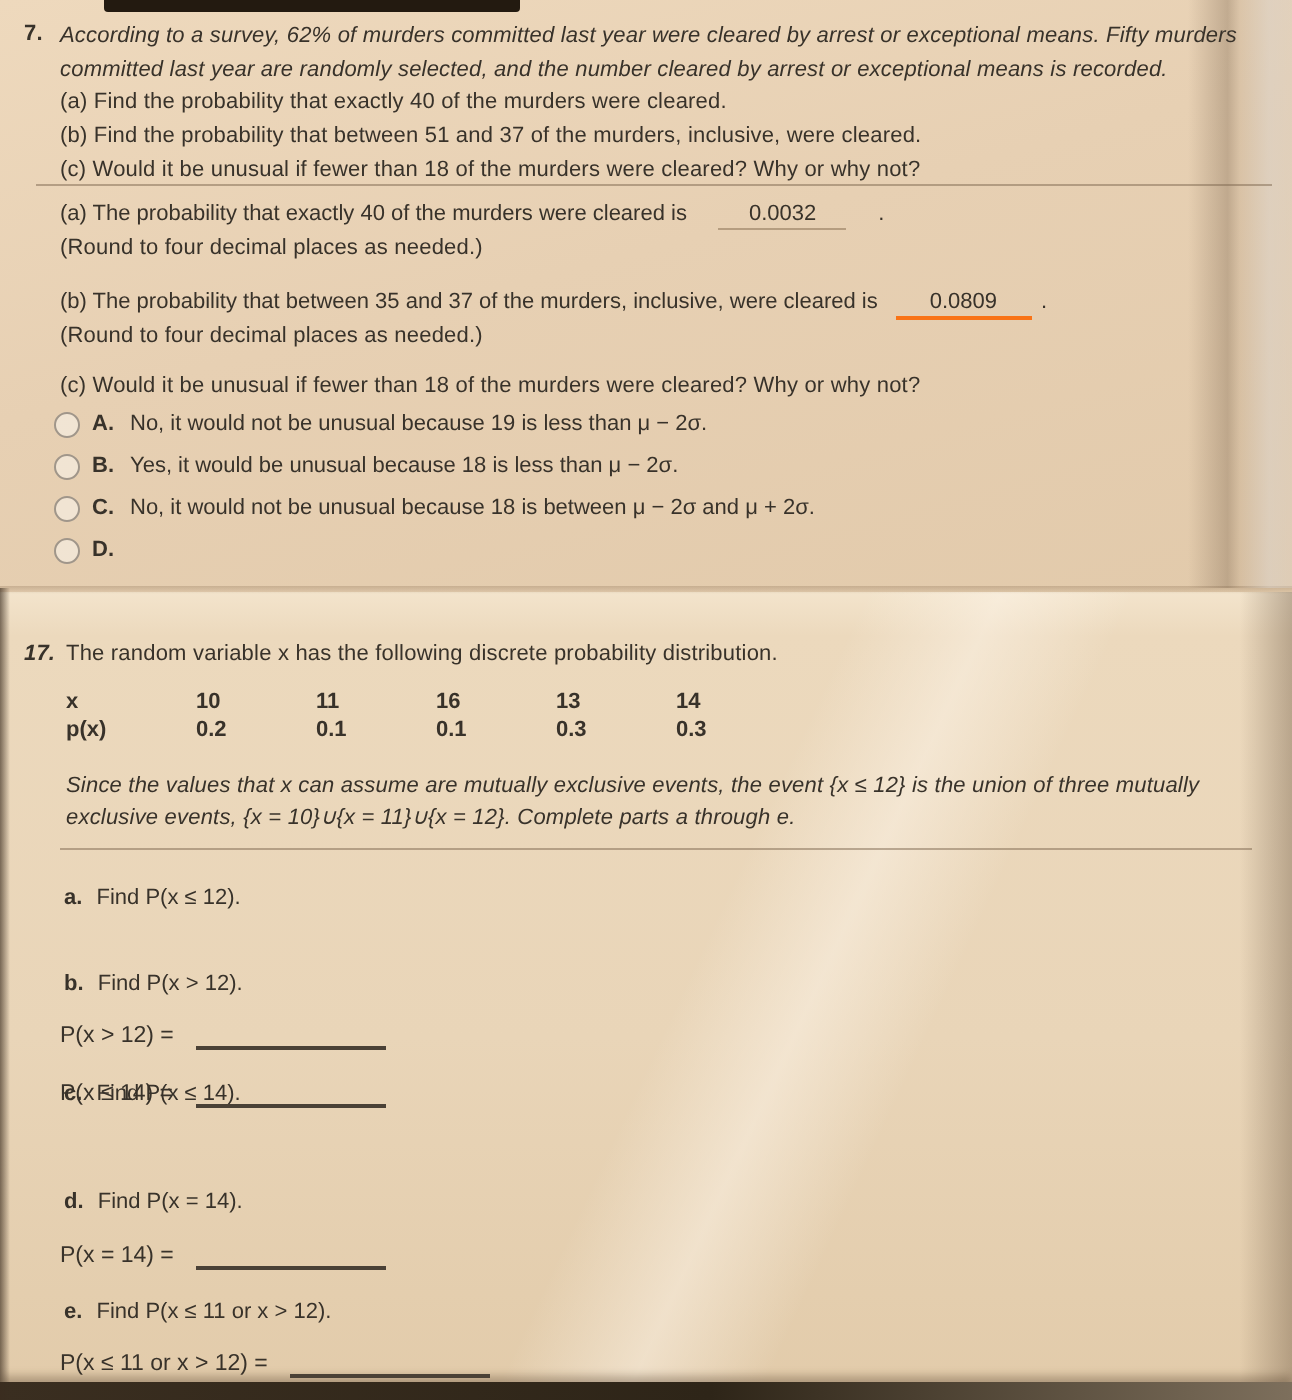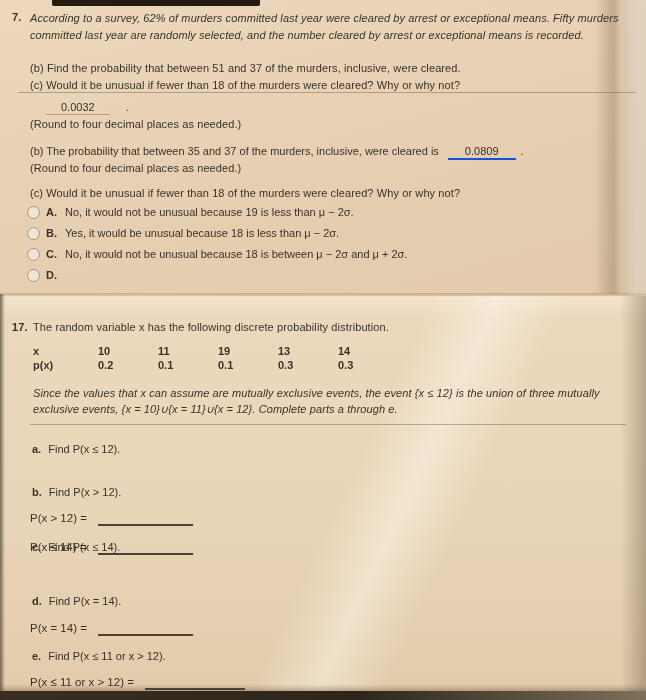--- a/index.html
+++ b/index.html
@@ -29,21 +29,21 @@
   .edge-left-dark{position:absolute;left:0;top:294px;width:5px;height:406px;
     background:linear-gradient(90deg,rgba(58,44,31,.65),rgba(58,44,31,0));}
   
   .t{position:absolute;font-size:11px;line-height:14px;letter-spacing:.1px;}
   .bold{font-weight:700;}
   .para{position:absolute;font-size:11px;line-height:17px;letter-spacing:.1px;font-style:italic;}
   .divider{position:absolute;height:1px;background:rgba(125,104,80,.5);}
   .row{position:absolute;display:flex;align-items:baseline;font-size:11px;line-height:14px;white-space:nowrap;}
   .val-light{margin-left:16px;padding:0 15px;border-bottom:1px solid rgba(140,115,85,.55);}
   .period-a{margin-left:16px;}
-  .val-dark{margin-left:9px;padding:0 17px;border-bottom:2px solid #1d4ed8;}
+  .val-dark{margin-left:9px;padding:0 17px;border-bottom:2px solid #f97316;}
   .period-b{margin-left:5px;}
   .choice{position:absolute;left:27px;display:flex;align-items:center;font-size:11px;line-height:13px;white-space:nowrap;}
   .radio{width:11px;height:11px;border-radius:50%;border:1.5px solid #a0968a;
     background:rgba(250,246,238,.55);margin-right:6px;flex:0 0 auto;}
   .copt{font-weight:700;margin-right:8px;}
   .trow{position:absolute;left:33px;display:flex;font-size:11px;font-weight:700;line-height:13px;}
   .tlabel{width:65px;font-weight:700;}
   .tcell{width:60px;font-weight:700;}
   .find{position:absolute;left:32px;font-size:11px;line-height:14px;white-space:nowrap;}
   .find .letter{font-weight:700;margin-right:4px;}
@@ -66,26 +66,28 @@
   <div class="edge-top-dark"></div>
   <div class="edge-bottom-dark"></div>
   <div class="edge-left-dark"></div>
 
   <div class="t bold" style="left:12px;top:10px;">7.</div>
   <div class="para" style="left:30px;top:10px;width:604px;">
     <span>According to a survey, 62% of murders committed last year were cleared by arrest or exceptional means. Fifty murders</span>
     <br>
     <span>committed last year are randomly selected, and the number cleared by arrest or exceptional means is recorded.</span>
   </div>
+  <div class="t" style="left:30px;top:44px;">(a) Find the probability that exactly 40 of the murders were cleared.</div>
   <div class="t" style="left:30px;top:61px;">(b) Find the probability that between 51 and 37 of the murders, inclusive, were cleared.</div>
   <div class="t" style="left:30px;top:78px;">(c) Would it be unusual if fewer than 18 of the murders were cleared? Why or why not?</div>
 
   <div class="divider" style="left:18px;top:92px;width:618px;"></div>
 
   <div class="row" style="left:30px;top:100px;">
+    <span>(a) The probability that exactly 40 of the murders were cleared is</span>
     <span class="val-light">0.0032</span>
     <span class="period-a">.</span>
   </div>
   <div class="t" style="left:30px;top:117px;">(Round to four decimal places as needed.)</div>
 
   <div class="row" style="left:30px;top:144px;">
     <span>(b) The probability that between 35 and 37 of the murders, inclusive, were cleared is</span>
     <span class="val-dark">0.0809</span>
     <span class="period-b">.</span>
   </div>
@@ -106,28 +108,28 @@
   <div class="choice" style="top:248px;">
     <span class="radio"></span>
     <span class="copt">C.</span>
     <span>No, it would not be unusual because 18 is between μ − 2σ and μ + 2σ.</span>
   </div>
   <div class="choice" style="top:269px;">
     <span class="radio"></span>
     <span class="copt">D.</span>
   </div>
 
-  <div class="t bold" style="left:12px;top:320px;">17.</div>
+  <div class="t bold" style="left:12px;top:320px;font-style:italic;">17.</div>
   <div class="t" style="left:33px;top:320px;">The random variable x has the following discrete probability distribution.</div>
 
   <div class="trow" style="top:345px;">
     <span class="tlabel">x</span>
     <span class="tcell">10</span>
     <span class="tcell">11</span>
-    <span class="tcell">19</span>
+    <span class="tcell">16</span>
     <span class="tcell">13</span>
     <span class="tcell">14</span>
   </div>
   <div class="trow" style="top:359px;">
     <span class="tlabel">p(x)</span>
     <span class="tcell">0.2</span>
     <span class="tcell">0.1</span>
     <span class="tcell">0.1</span>
     <span class="tcell">0.3</span>
     <span class="tcell">0.3</span>

